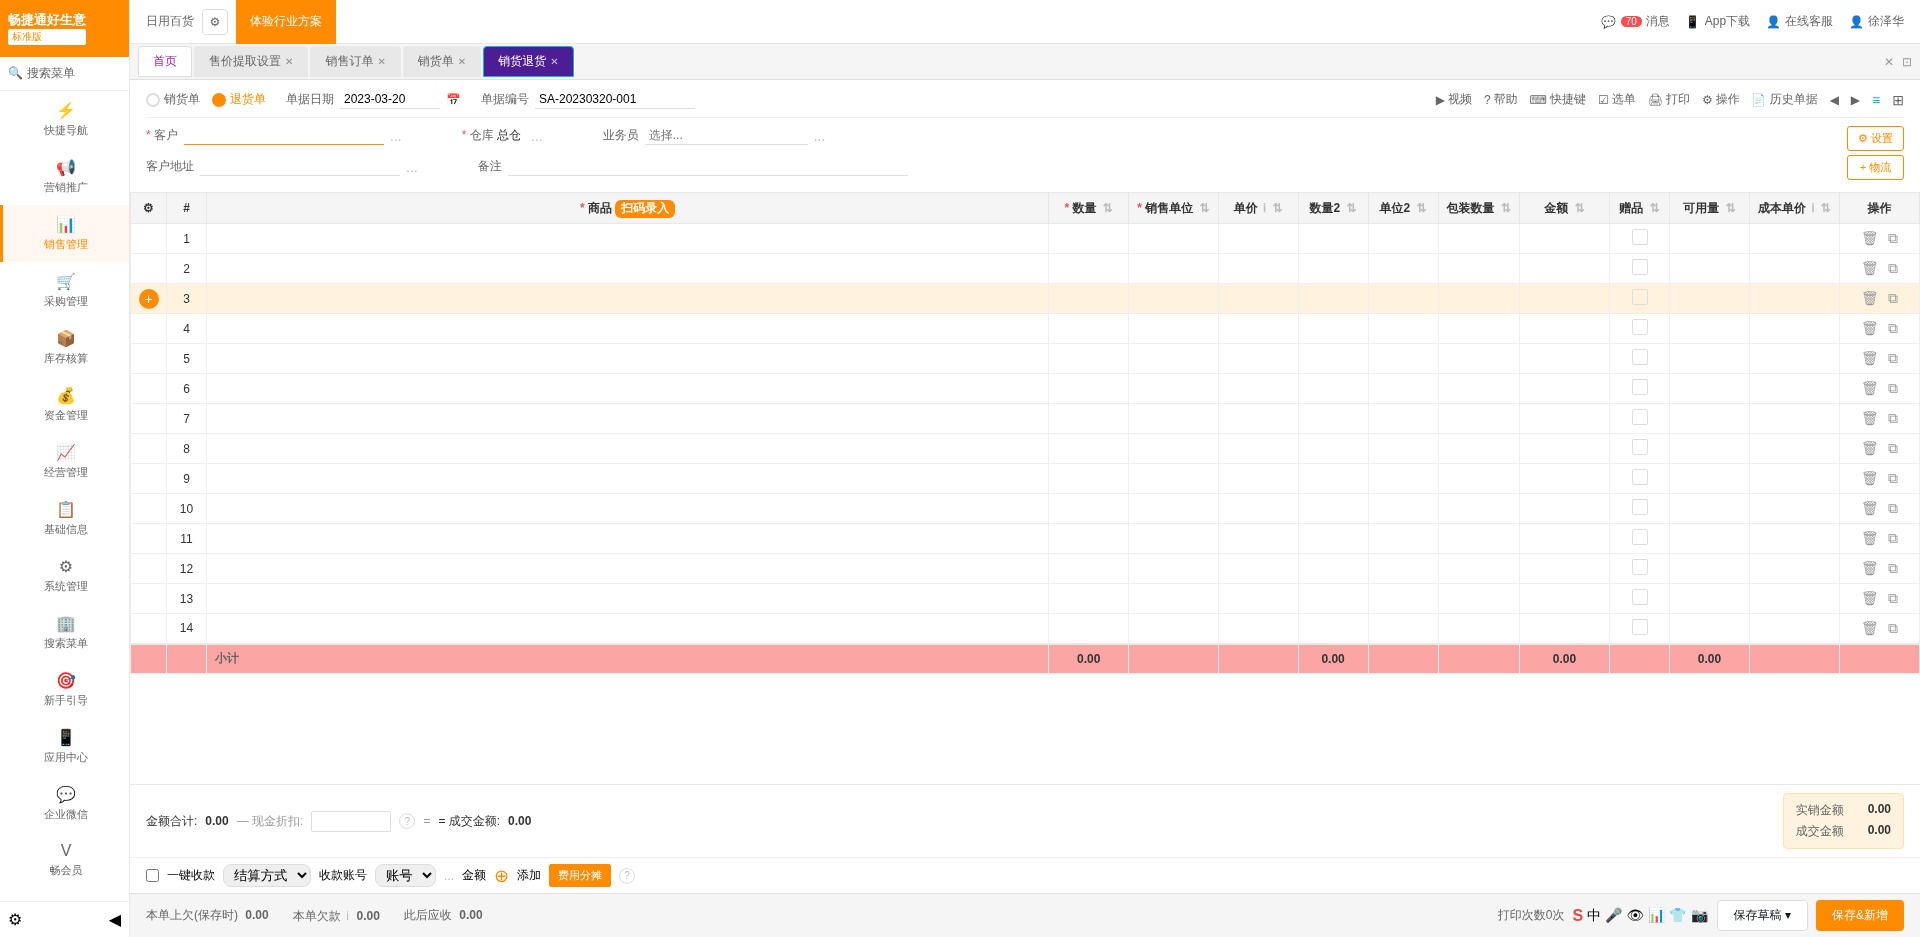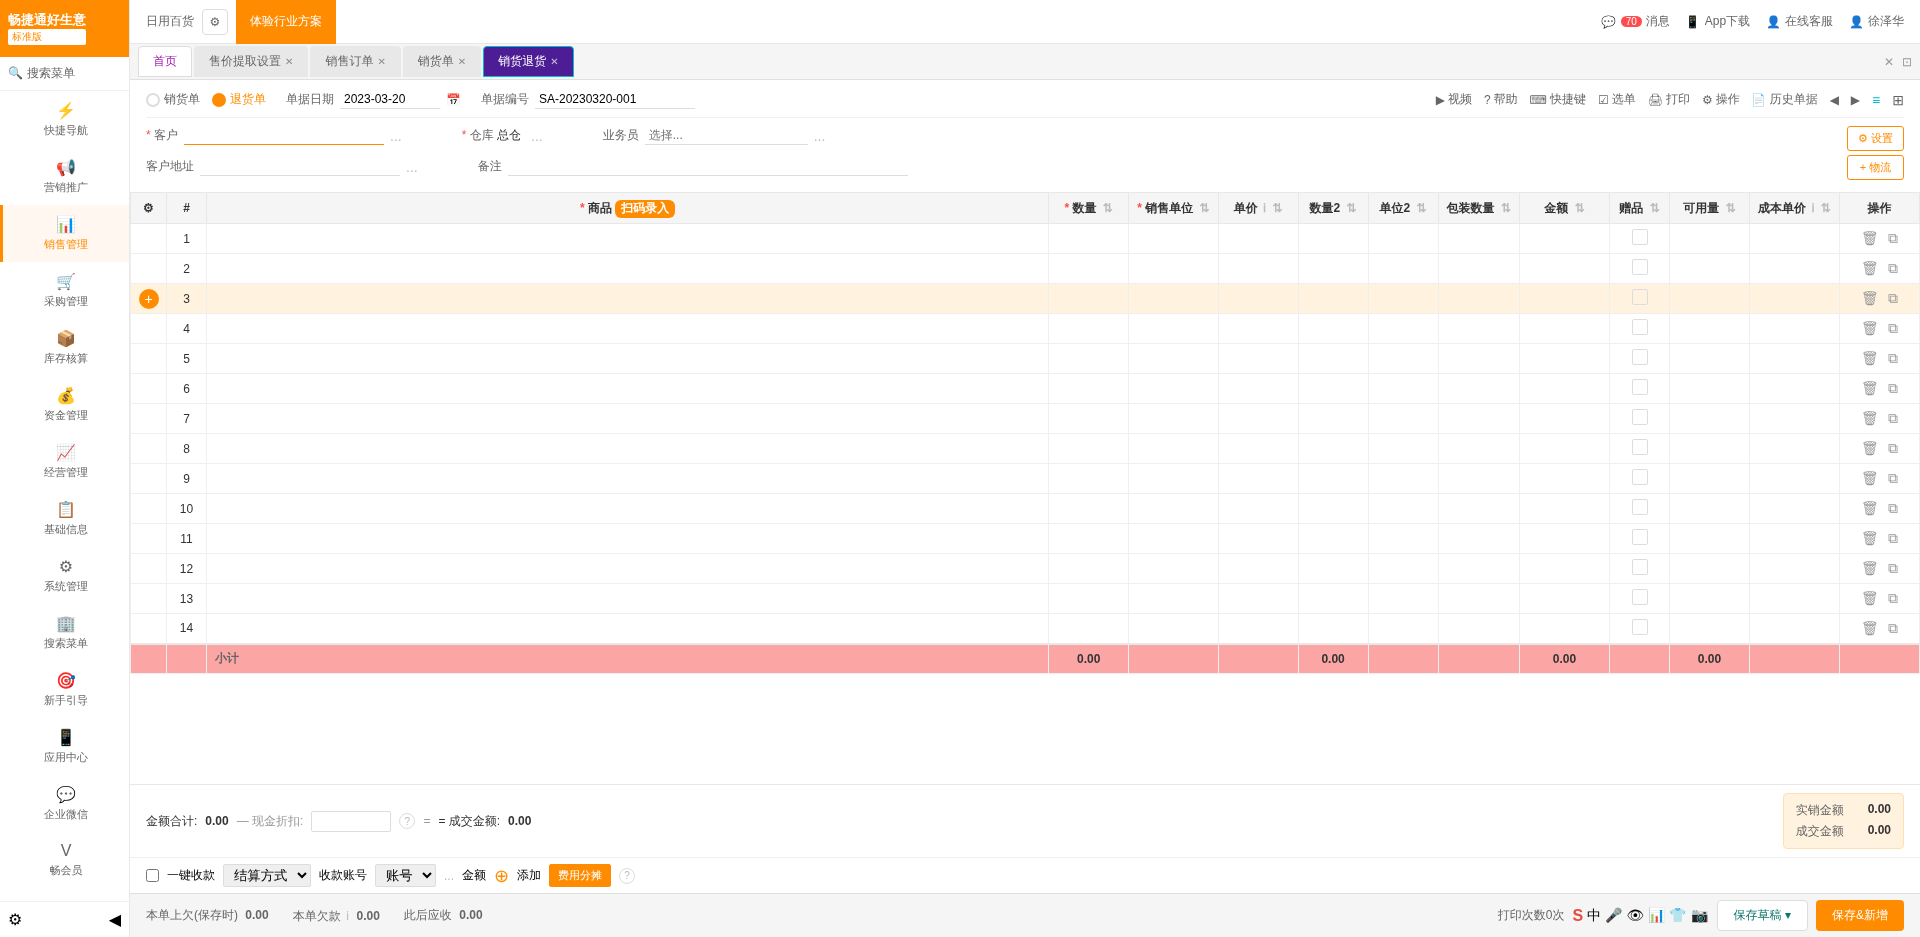--- a/index.html
+++ b/index.html
@@ -78,34 +78,34 @@
     .required-mark { color: #ff4d4f; }
     .info-icon { color: #bbb; margin-left: 2px; cursor: pointer; }
 
     
     .totals-row td { background: #fca5a5; font-weight: bold; color: #333; border-top: 2px solid #e8e8e8; }
 
     
     .bottom-area { background: white; border-top: 1px solid #e8e8e8; }
     .bottom-calc { padding: 8px 16px; display: flex; align-items: center; gap: 8px; font-size: 12px; color: #333; border-bottom: 1px solid #f0f0f0; }
     .bottom-payment { padding: 6px 16px; display: flex; align-items: center; gap: 8px; font-size: 12px; }
-    .payment-select { border: 1px solid #ddd; padding: 2px 6px; border-radius: 2px; }
+    .payment-select { border: 1px solid #ddd; padding: 2px 6px; border-radius: 8px; }
     .add-btn { background: none; border: none; color: #ff8c00; cursor: pointer; font-size: 18px; }
     .fee-btn { background: #fff; border: 1px solid #ddd; padding: 3px 8px; border-radius: 2px; cursor: pointer; font-size: 11px; color: #333; }
     .fee-btn.active { background: #ff8c00; color: white; border-color: #ff8c00; }
 
     
     .status-bar { background: #f5f5f5; padding: 6px 16px; display: flex; align-items: center; justify-content: space-between; border-top: 1px solid #e0e0e0; }
     .status-bar-left { display: flex; gap: 24px; font-size: 12px; color: #666; }
     .status-bar-right { display: flex; align-items: center; gap: 8px; }
     .status-bar-icons { display: flex; gap: 4px; }
 
     
     .save-buttons { display: flex; gap: 8px; }
-    .btn-save-draft { background: white; border: 1px solid #ddd; padding: 6px 16px; border-radius: 4px; cursor: pointer; font-size: 12px; color: #0f766e; }
+    .btn-save-draft { background: white; border: 1px solid #ddd; padding: 6px 16px; border-radius: 4px; cursor: pointer; font-size: 12px; color: #0f172a; }
     .btn-save-new { background: #ff8c00; border: none; padding: 6px 16px; border-radius: 4px; cursor: pointer; font-size: 12px; color: white; }
     .summary-row { display: flex; justify-content: space-between; gap: 24px; padding: 2px 0; }
     .summary-label { color: #666; }
     .summary-value { font-weight: bold; color: #333; }
 
     .content-wrapper { display: flex; flex-direction: column; flex: 1; overflow: hidden; position: relative; }
 
     .form-section { background: white; padding: 10px 16px; }
     .form-row { display: flex; align-items: center; gap: 20px; margin-bottom: 6px; }
     .field-group-item { display: flex; align-items: center; gap: 6px; }

